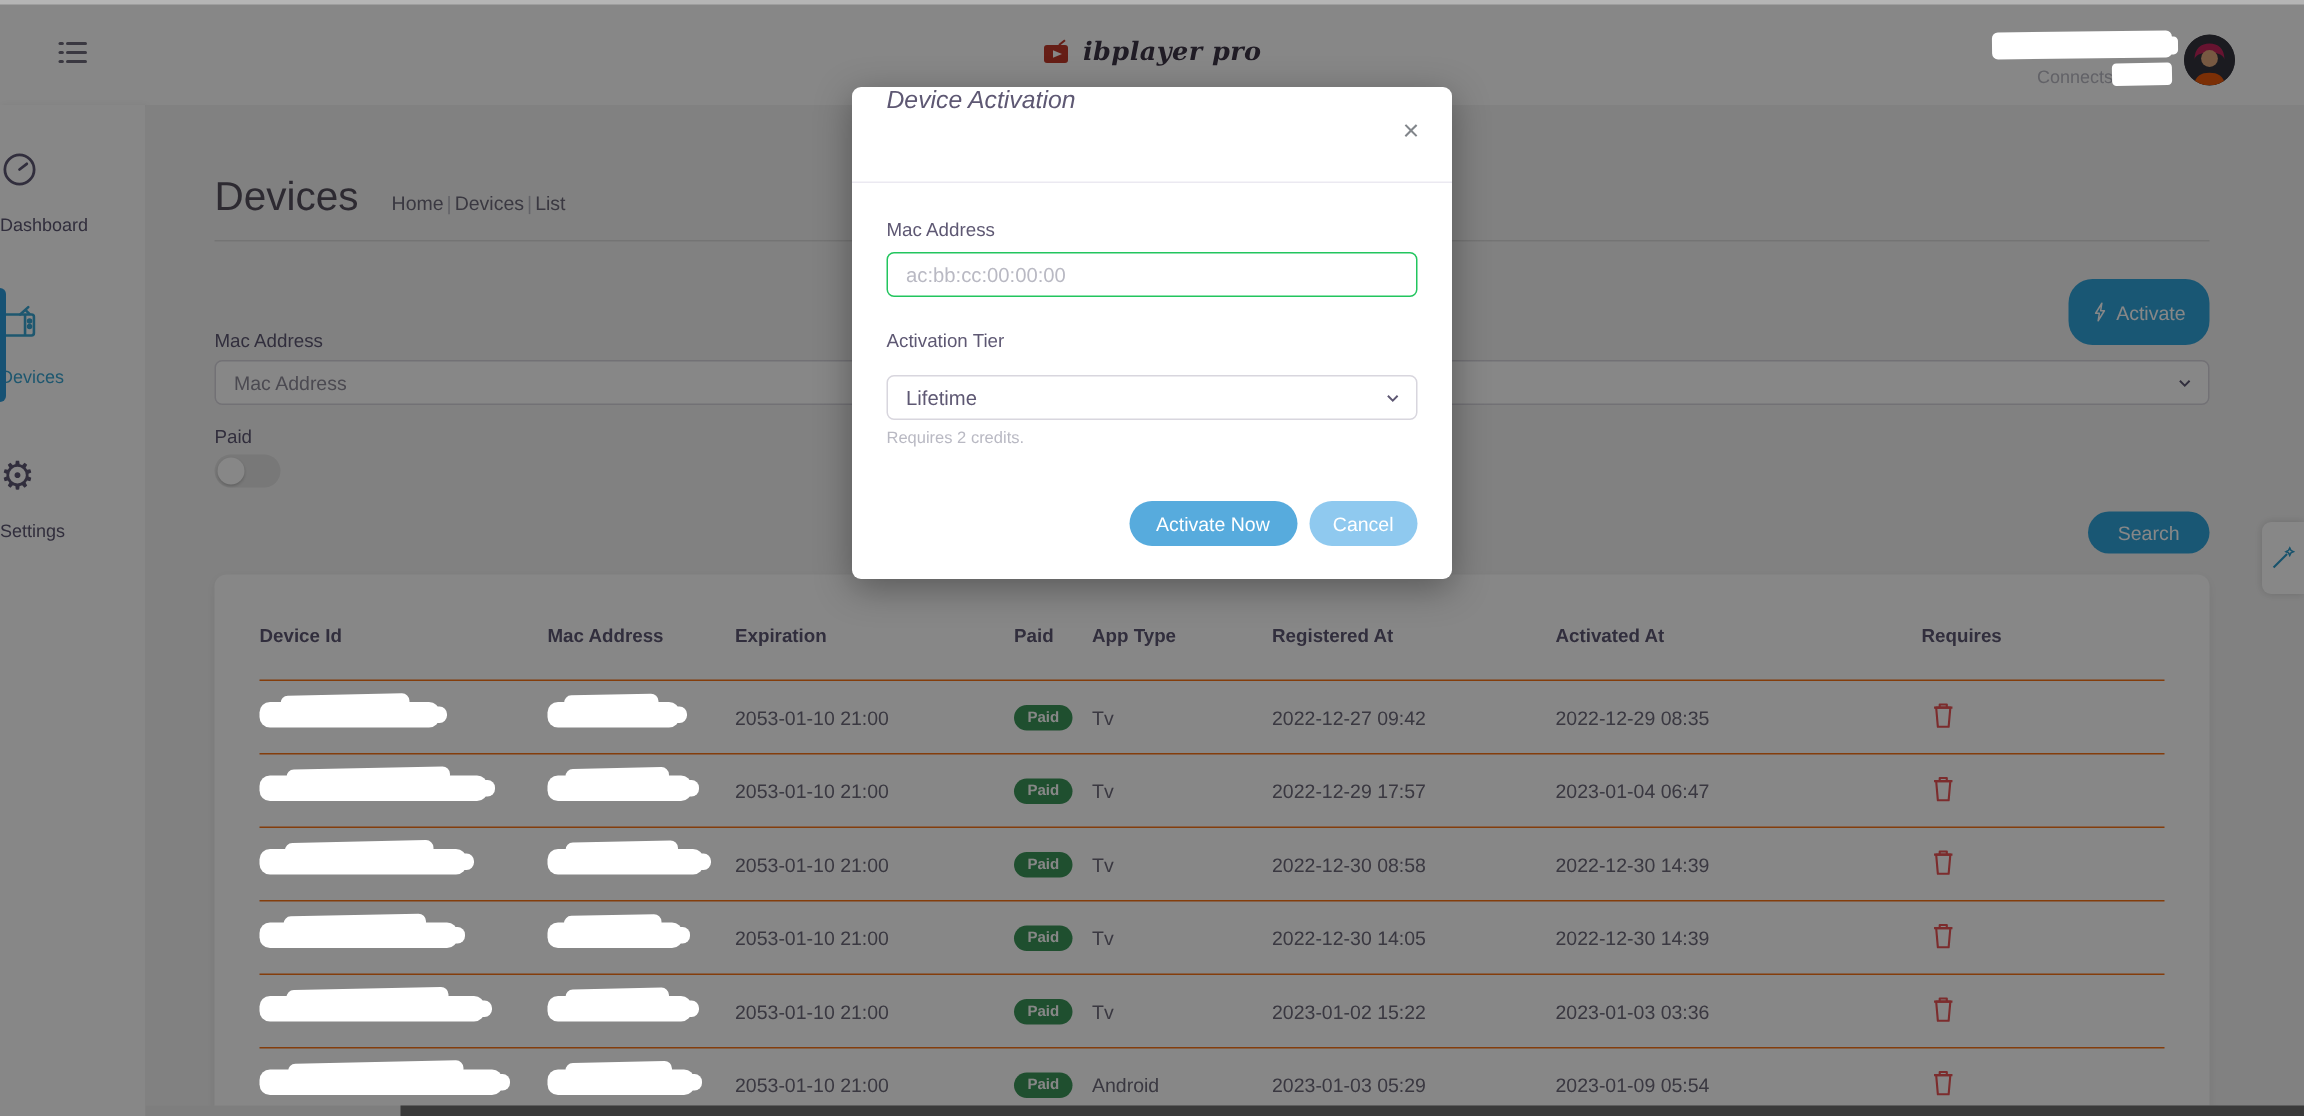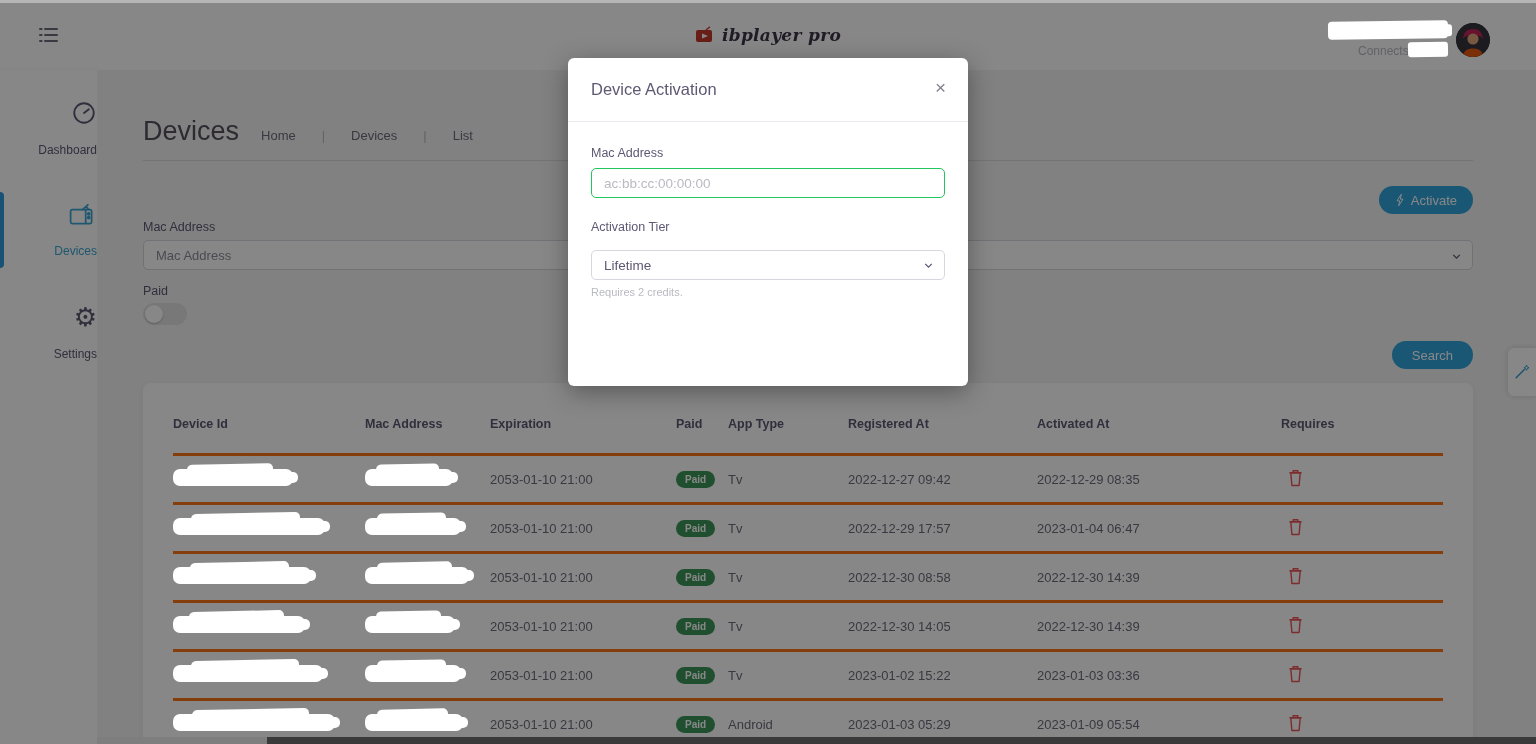--- a/index.html
+++ b/index.html
@@ -23,64 +23,64 @@
   
   .nav-redact1 { position:absolute; right:88px; top:21px; width:120px; height:18px; background:#fff;
                  border-radius:4px; transform:rotate(-.7deg); z-index:6; }
   .nav-redact1::after { content:''; position:absolute; right:-4px; top:4px; width:14px; height:12px; background:#fff; border-radius:3px; }
   .nav-redact2 { position:absolute; right:88px; top:42px; width:40px; height:15px; background:#fff;
                  border-radius:3px; transform:rotate(-1deg); z-index:6; }
 
   
   .sidebar { position:absolute; left:0; top:70px; bottom:0; width:97px; background:#fff;
              box-shadow:1px 0 4px rgba(0,0,0,.06); }
-  .side-item { position:relative; height:88px; display:flex; flex-direction:column; align-items:flex-end;
+  .side-item { position:relative; height:88px; display:flex; flex-direction:column; align-items:flex-start;
                justify-content:center; gap:17px; margin-top:14px; cursor:pointer; color:#5e5873; }
   .side-item .lbl { font-size:12px; }
   .side-item.active { color:#39a5d2; }
   .side-item.active .active-bar { content:''; position:absolute; left:0; top:6px; bottom:6px; width:4px;
                background:#2d9cdb; border-radius:0 4px 4px 0; }
   .gear-glyph { font-size:26px; line-height:26px; }
 
   
   .main { position:absolute; left:97px; top:70px; right:0; bottom:0; background:#f4f4f4; }
   .content { position:absolute; left:46px; right:63px; top:0; bottom:0; }
 
   .page-head { position:absolute; top:46px; left:0; display:flex; align-items:baseline; gap:22px; }
   .page-title { font-size:27px; font-weight:500; color:#55505e; }
-  .breadcrumb { display:flex; gap:26px; font-size:13px; color:#6e6b7b; }
+  .breadcrumb { display:flex; gap:2px; font-size:13px; color:#6e6b7b; }
   .breadcrumb .sep { color:#b9b9c3; }
   .head-divider { position:absolute; top:90px; left:0; right:0; height:1px; background:#dcdcdc; }
 
   .filter-label { position:absolute; top:150px; left:0; font-size:12.5px; color:#5e5873; }
   .filter-row { position:absolute; top:170px; left:0; right:0; display:flex; gap:30px; }
   .filter-row .f-input { flex:1; height:30px; border:1px solid #d8d6de; border-radius:5px; background:#fff;
                font-size:13px; color:#5e5873; padding:0 12px; outline:none; font-family:"Liberation Sans",sans-serif; }
   .filter-row .f-input::placeholder { color:#8f8c9a; }
   .f-select { flex:1; position:relative; height:30px; border:1px solid #d8d6de; border-radius:5px; background:#fff; cursor:pointer; }
   .chev { position:absolute; right:9px; top:8px; }
 
   .paid-label { position:absolute; top:214px; left:0; font-size:12.5px; color:#5e5873; }
   .toggle { position:absolute; top:233px; left:0; width:44px; height:22px; background:#e2e2e2;
             border-radius:11px; cursor:pointer; }
   .toggle .knob { position:absolute; left:2px; top:2px; width:18px; height:18px; border-radius:50%;
             background:#fff; box-shadow:0 1px 2px rgba(0,0,0,.2); }
 
   .btn { display:inline-flex; align-items:center; justify-content:center; gap:6px; border:none;
          border-radius:16px; color:#fff; font-size:13px; cursor:pointer; font-family:"Liberation Sans",sans-serif; }
-  .activate-btn { position:absolute; top:116px; right:0; height:28px; padding:0 16px; background:#30a5dc; }
+  .activate-btn { position:absolute; top:116px; right:0; height:44px; padding:0 16px; background:#30a5dc; }
   .search-btn { position:absolute; top:271px; right:0; height:28px; padding:0 20px; background:#30a5dc; }
 
   
   .card { position:absolute; top:313px; left:0; right:0; height:440px; background:#fff;
           border-radius:8px; box-shadow:0 2px 8px rgba(0,0,0,.06); padding:12px 30px 0; }
   .thead, .trow { display:grid; grid-template-columns:192px 125px 186px 52px 120px 189px 244px 1fr;
                   align-items:center; }
   .thead { height:58px; font-size:12.5px; font-weight:bold; color:#5e5873; }
-  .trow { height:49px; border-top:3px solid #f97316; font-size:13px; color:#6e6b7b; }
+  .trow { height:49px; border-top:1px solid #f97316; font-size:13px; color:#6e6b7b; }
   .badge { display:inline-block; padding:3px 9px; border-radius:10px; background:#3c965a;
            color:#fff; font-size:10px; font-weight:bold; }
   .trash { display:inline-block; margin-left:6px; cursor:pointer; line-height:0; }
 
   
   .redact { position:relative; display:inline-block; height:17px; background:#fff; border-radius:7px;
             z-index:6; }
   .redact::after { content:''; position:absolute; left:12%; top:-5px; width:72%; height:11px;
             background:#fff; border-radius:5px; transform:rotate(-1.2deg); }
   .redact::before { content:''; position:absolute; right:-5px; top:3px; width:18px; height:11px;
@@ -92,21 +92,21 @@
             align-items:center; justify-content:center; cursor:pointer; }
 
   
   .hscroll { position:absolute; left:97px; right:0; bottom:0; height:7px; background:#efefef; }
   .hscroll .thumb { position:absolute; left:170px; right:0; top:0; bottom:0; background:#6f6f6f; }
 
   
   .overlay { position:absolute; inset:0; background:rgba(0,0,0,.47); z-index:5; }
   .modal { position:absolute; left:568px; top:58px; width:400px; height:328px; background:#fff;
            border-radius:6px; box-shadow:0 6px 24px rgba(0,0,0,.35); z-index:10; }
-  .m-head { position:relative; height:64px; border-bottom:1px solid #ebe9f1; display:flex; align-items:center; padding:0 23px; }
+  .m-head { position:relative; height:64px; border-bottom:1px solid #ebe9f1; display:flex; align-items:flex-start; padding:0 23px;font-style:italic; }
   .m-title { font-size:16.5px; color:#5e5873; }
   .m-close { position:absolute; right:22px; top:20px; font-size:19px; color:#82868b; cursor:pointer; line-height:1; }
   .m-body { padding:24px 23px 0; }
   .m-label { font-size:12.5px; color:#5e5873; margin-bottom:8px; }
   .m-input { width:100%; height:30px; border:1px solid #22c55e; border-radius:5px; font-size:13.5px;
              color:#5e5873; padding:0 12px; outline:none; font-family:"Liberation Sans",sans-serif; }
   .m-input::placeholder { color:#b9b9c3; }
   .m-select { position:relative; width:100%; height:30px; border:1px solid #d8d6de; border-radius:5px;
               display:flex; align-items:center; padding:0 12px; font-size:13.5px; color:#5e5873;
               margin-top:16px; cursor:pointer; }
@@ -372,13 +372,17 @@
     <div class="m-select">
       <span>Lifetime</span>
       <span class="chev">
         <svg width="13" height="13" viewBox="0 0 24 24" fill="none" stroke="#5e5873" stroke-width="2.4">
             <polyline points="6,9 12,15 18,9"></polyline>
           </svg>
       </span>
     </div>
     <div class="m-help">Requires 2 credits.</div>
   </div>
+  <div class="m-footer">
+    <button class="btn m-activate">Activate Now</button>
+    <button class="btn m-cancel">Cancel</button>
+  </div>
 </div>
 
 </body></html>

